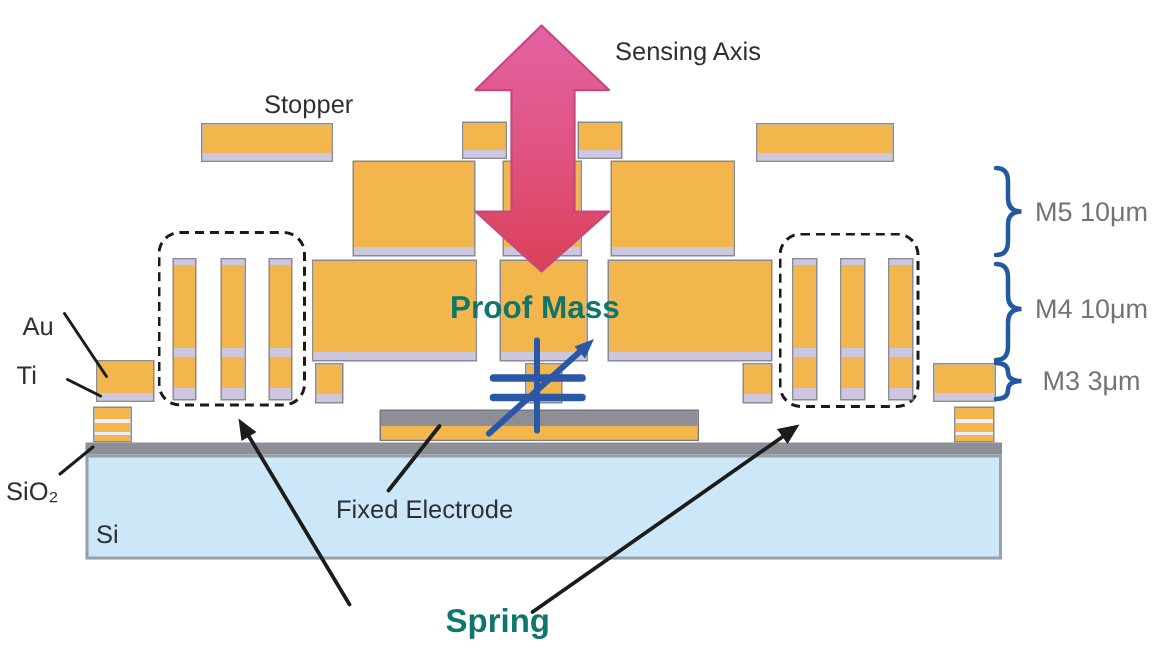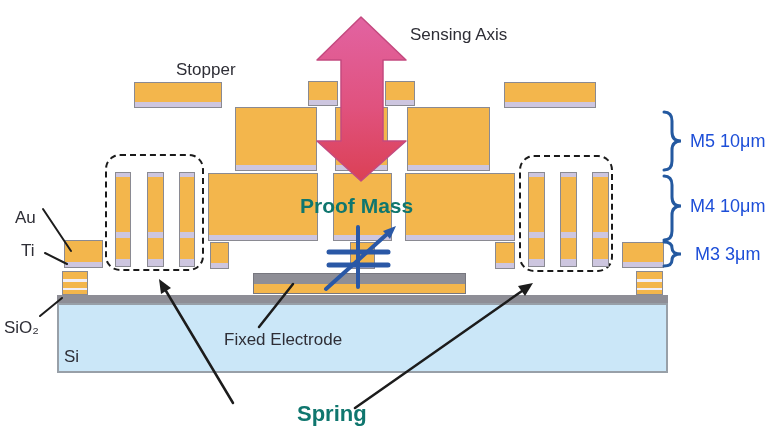--- a/index.html
+++ b/index.html
@@ -17,21 +17,21 @@
   
   .stack{background:linear-gradient(to bottom,
         #F3B64C 0 7px,#F0EEF8 7px 10px,#F3B64C 10px 16px,
         #F0EEF8 16px 18px,#F3B64C 18px 100%);}
   .electrode{border:1px solid #77777F;background:linear-gradient(to bottom,#8E8E96 0 10px,#F3B64C 10px 100%);}
   .oxide{position:absolute;background:#8E8E96;}
   .substrate{position:absolute;box-sizing:border-box;background:#CBE7F8;border:2px solid #98A0A8;}
   .dashedbox{position:absolute;box-sizing:border-box;border:2.5px dashed #1a1a1a;border-radius:15px;background:transparent;}
   .lbl{position:absolute;white-space:nowrap;color:#2E2E36;font-size:17px;line-height:1.15;}
   .redlbl{color:#0f766e;font-weight:bold;font-size:21px;}
-  .bluelbl{color:#1d4ed8;font-size:18px;}
+  .bluelbl{color:#737373;font-size:18px;}
   svg.overlay{position:absolute;left:0;top:0;pointer-events:none;}
 </style>
 </head>
 <body>
 
 <div id="stage">
 
   <div class="substrate" style="left:57px;top:303px;width:611px;height:70px;"></div>
   <div class="oxide" style="left:57px;top:295px;width:611px;height:8px;"></div>
 
@@ -115,21 +115,21 @@
     </g>
   </svg>
 
   <div class="lbl" style="left:410px;top:25px;">Sensing Axis</div>
   <div class="lbl" style="left:141px;top:60px;margin-left:35px;">Stopper</div>
   <div class="lbl redlbl" style="left:300px;top:194px;">Proof Mass</div>
   <div class="lbl" style="left:224px;top:330px;">Fixed Electrode</div>
   <div class="lbl redlbl" style="left:262px;top:401px;font-size:22px;margin-left:35px;">Spring</div>
 
   <div class="lbl" style="left:15px;top:208px;">Au</div>
-  <div class="lbl" style="left:21px;top:241px;">Ti</div>
+  <div class="lbl" style="left:11px;top:241px;">Ti</div>
   <div class="lbl" style="left:4px;top:318px;">SiO₂</div>
   <div class="lbl" style="left:64px;top:347px;">Si</div>
 
   <div class="lbl bluelbl" style="left:690px;top:131px;">M5 10μm</div>
   <div class="lbl bluelbl" style="left:690px;top:196px;text-align:right;">M4 10μm</div>
   <div class="lbl bluelbl" style="left:695px;top:244px;">M3 3μm</div>
 
 </div>
 
 </body></html>

